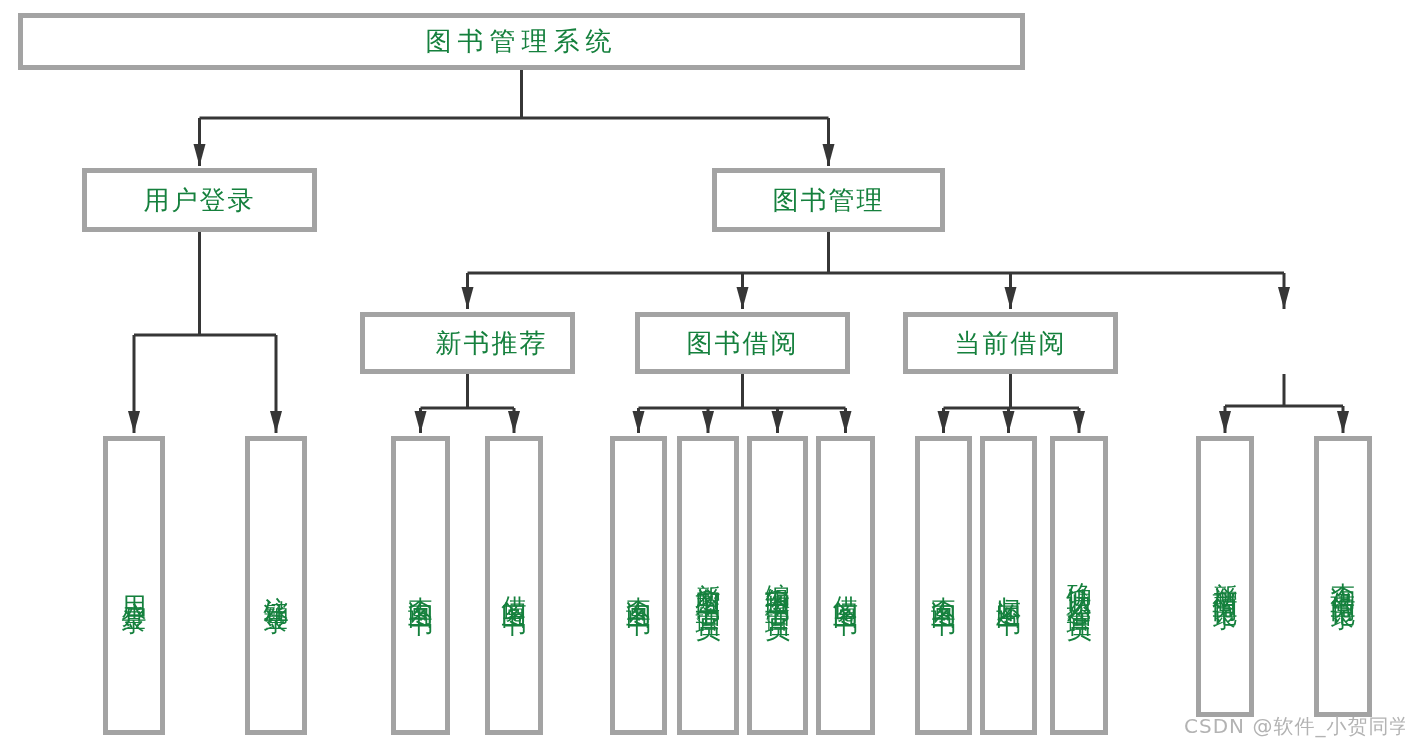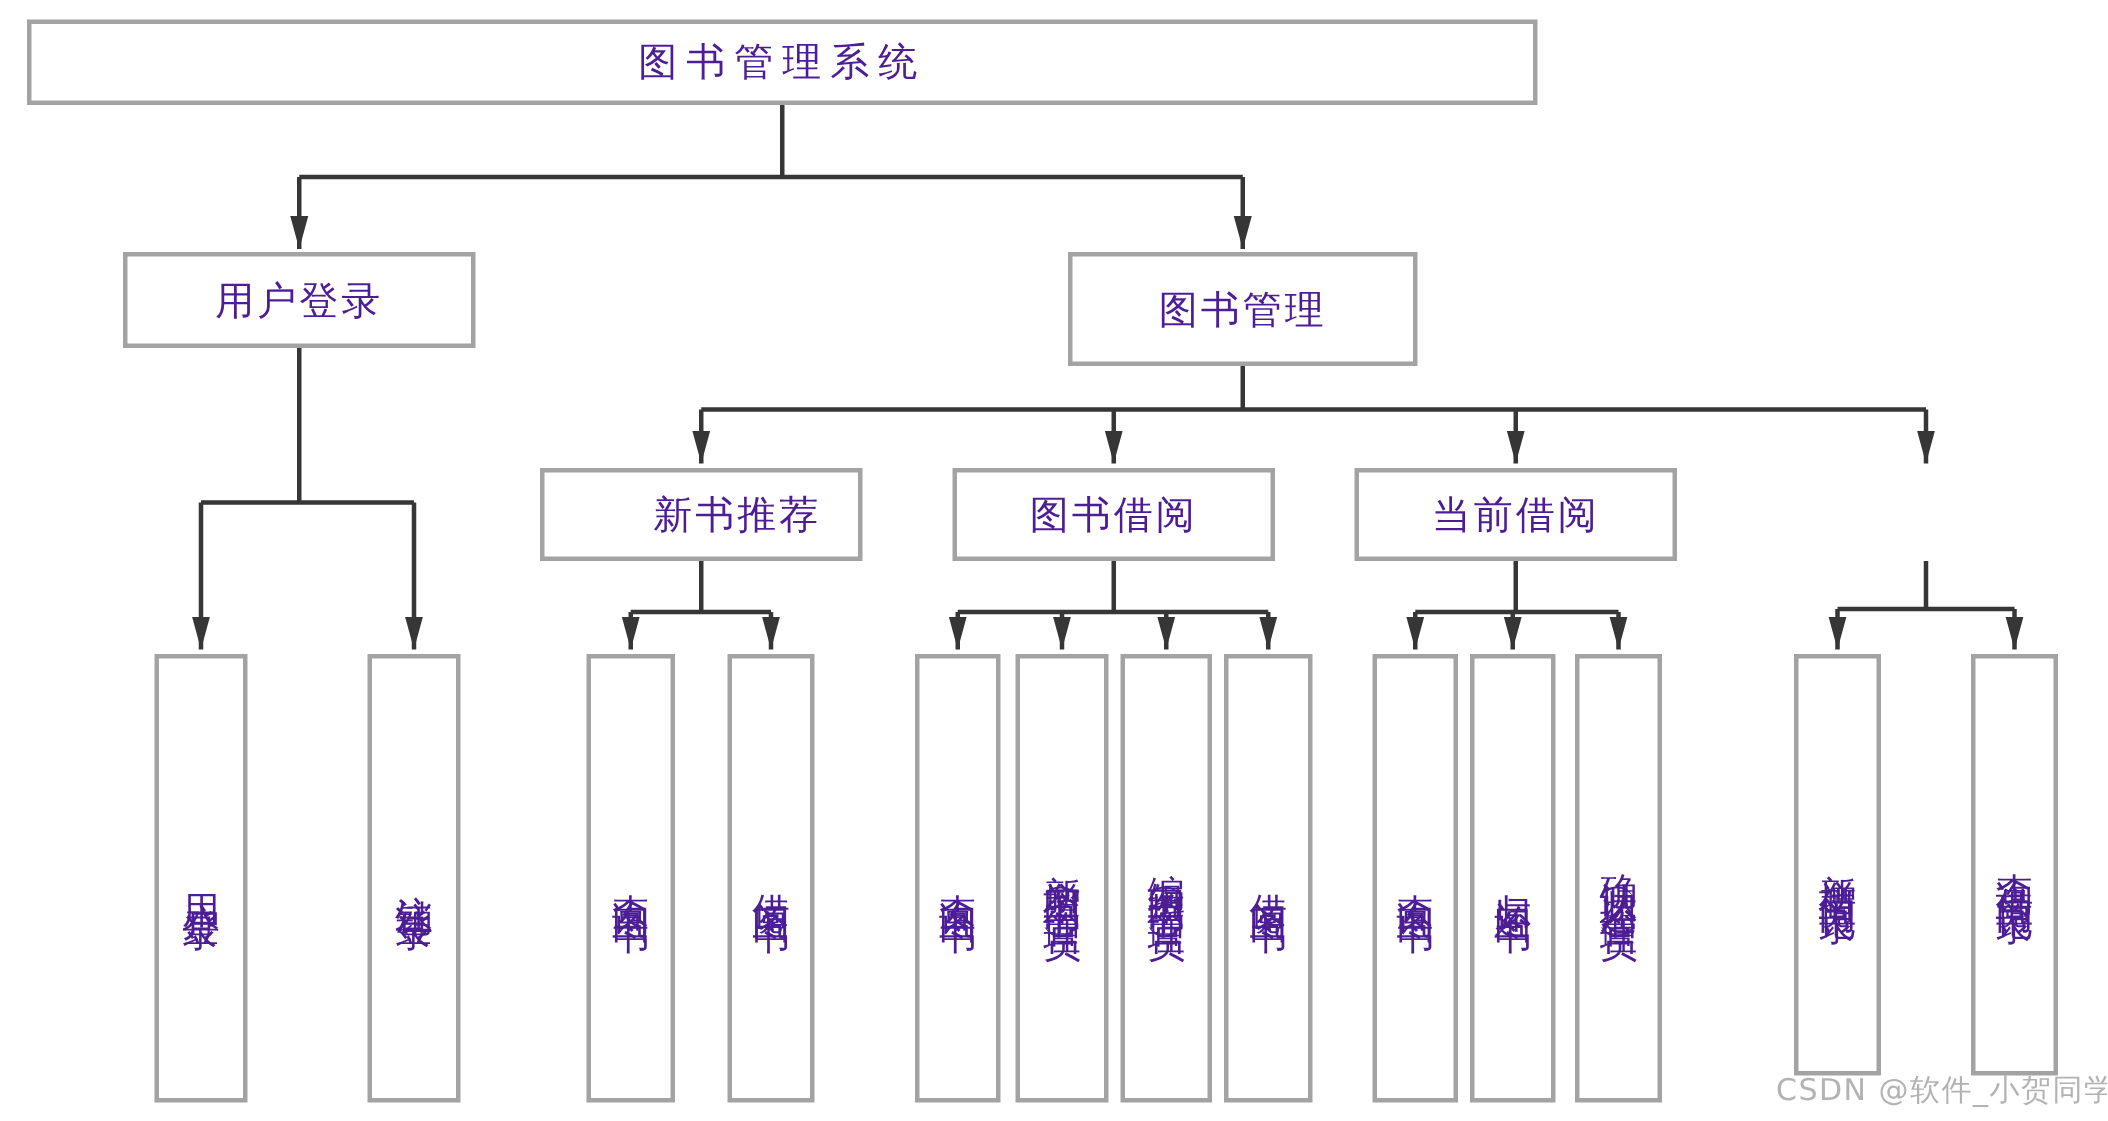--- a/index.html
+++ b/index.html
@@ -19,22 +19,22 @@
     position: absolute;
     left: 0;
     top: 0;
     width: 1405px;
     height: 747px;
   }
   .node {
     position: absolute;
     box-sizing: border-box;
     background: #ffffff;
-    border: 3px solid #a3a3a3;
-    color: #4c1d95;
+    border: 5px solid #a3a3a3;
+    color: #15803d;
     display: flex;
     align-items: center;
     justify-content: center;
     text-align: right;
   }
   .h-node {
     font-size: 26px;
     letter-spacing: 2px;
     white-space: nowrap;
   }
@@ -111,21 +111,21 @@
       <path d="M1284 374 V406"></path>
       <path d="M1225 406 H1343"></path>
       <line x1="1225" y1="406" x2="1225" y2="433" marker-end="url(#arw)"></line>
       <line x1="1343" y1="406" x2="1343" y2="433" marker-end="url(#arw)"></line>
     </g>
   </svg>
 
   <div class="node h-node root-node" style="left:18px; top:13px; width:1007px; height:57px;">图书管理系统</div>
 
   <div class="node h-node" style="left:82px; top:168px; width:235px; height:64px;">用户登录</div>
-  <div class="node h-node" style="left:712px; top:168px; width:233px; height:76px;">图书管理</div>
+  <div class="node h-node" style="left:712px; top:168px; width:233px; height:64px;">图书管理</div>
 
   <div class="node h-node" style="left:360px; top:312px; width:215px; height:62px;padding-left:48px;">新书推荐</div>
   <div class="node h-node" style="left:635px; top:312px; width:215px; height:62px;">图书借阅</div>
   <div class="node h-node" style="left:903px; top:312px; width:215px; height:62px;">当前借阅</div>
 
   <div class="node leaf" style="left:103px; top:436px; width:62px; height:299px;">用户登录</div>
   <div class="node leaf" style="left:245px; top:436px; width:62px; height:299px;">注销登录</div>
 
   <div class="node leaf" style="left:391px; top:436px; width:59px; height:299px;">查询图书</div>
   <div class="node leaf" style="left:485px; top:436px; width:58px; height:299px;">借阅图书</div>

